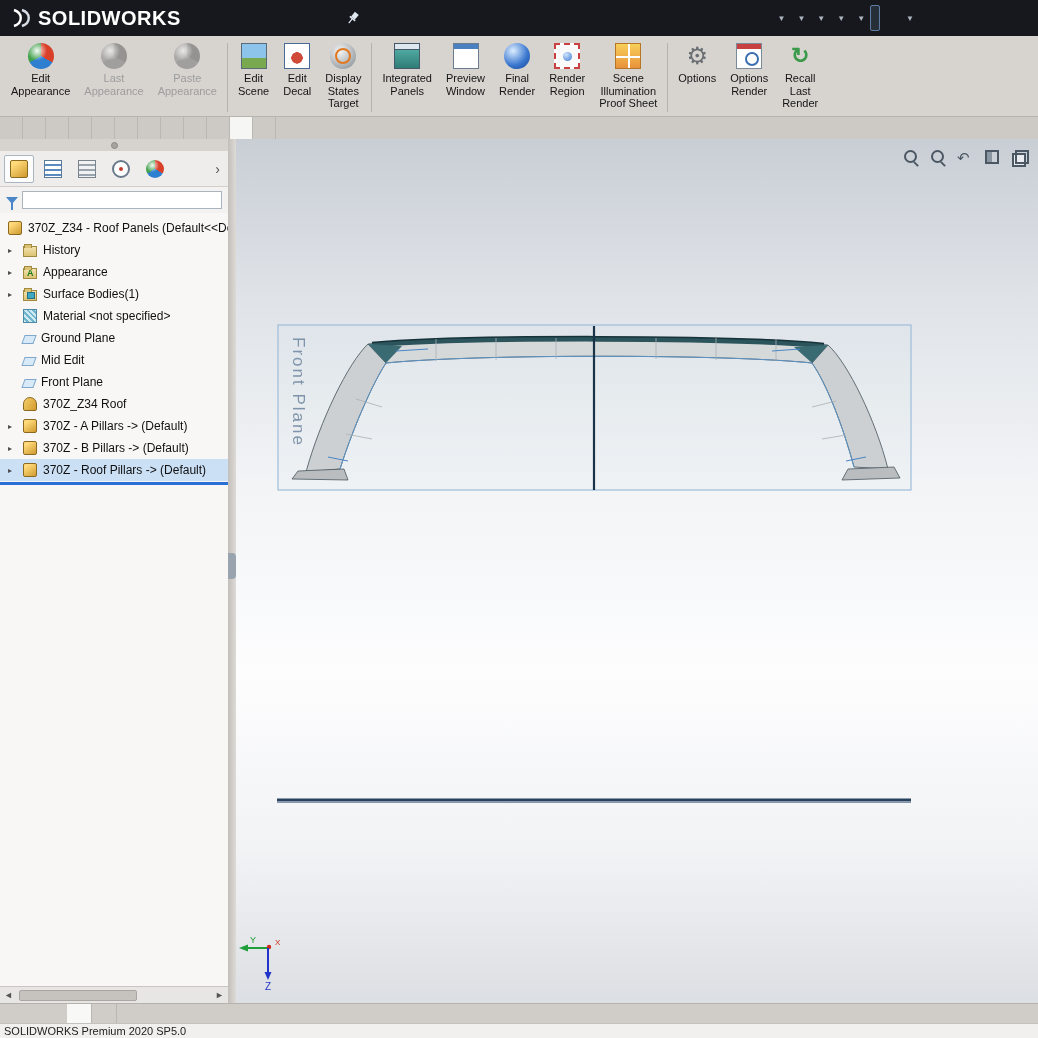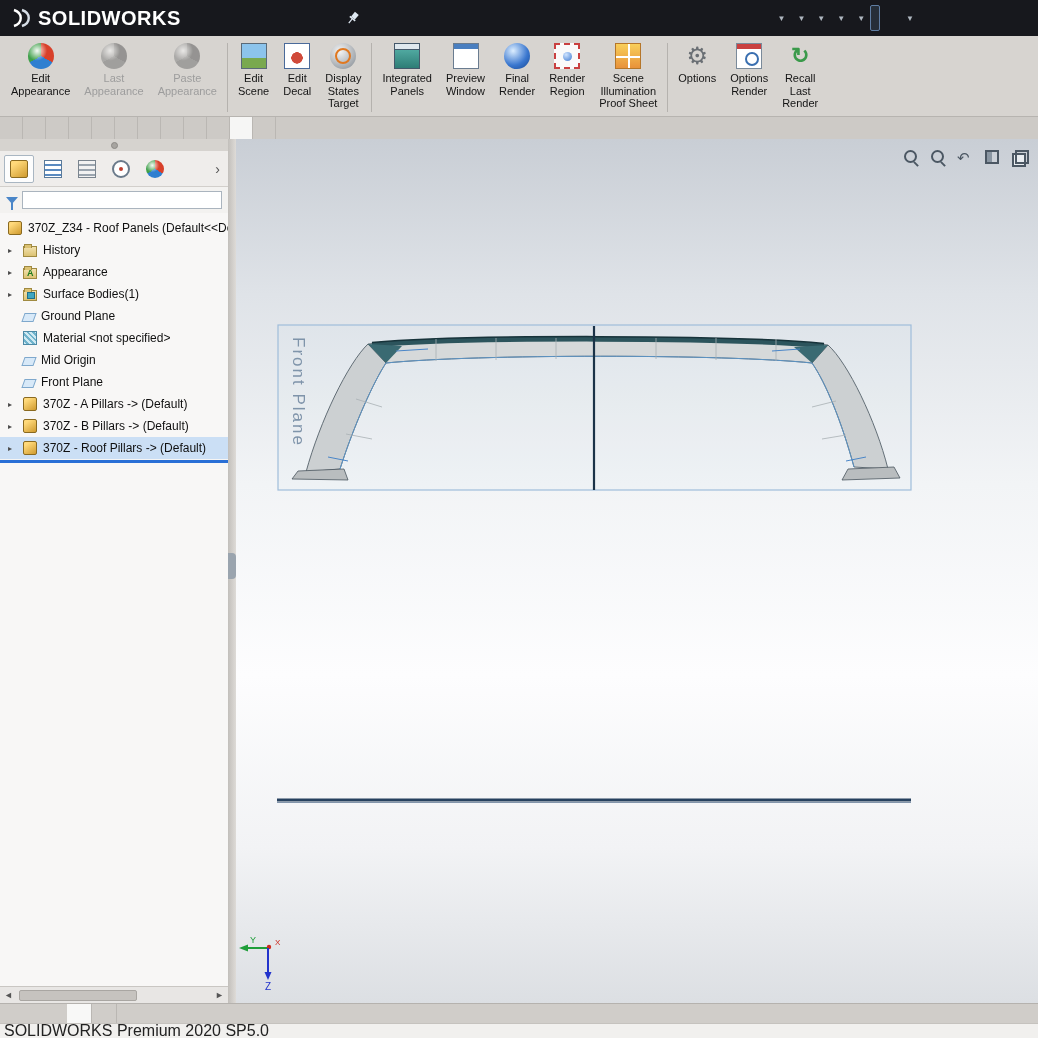--- a/index.html
+++ b/index.html
@@ -128,21 +128,21 @@
   .ic-view-orientation::before { content:""; position:absolute; left:1px; top:4px; width:10px; height:10px; border:2px solid #4b5763; background:#e8ecf0; }
   .ic-view-orientation::after { content:""; position:absolute; left:4px; top:1px; width:10px; height:10px; border:2px solid #4b5763; }
   .scene { position:absolute; left:0; top:0; width:802px; height:864px; }
 
   
   .bottom-tabs { position:absolute; left:0; top:1003px; width:1038px; height:20px; background:#d0cdc9; border-top:1px solid #b5b2ae; display:flex; align-items:stretch; }
   .bnav { display:flex; align-items:center; padding:0 2px; gap:1px; }
   .bnav-btn { width:15px; text-align:center; font-size:8px; color:#555; }
   .btab { padding:0 12px; font-size:12px; line-height:19px; color:#222; border-right:1px solid #bab7b3; }
   .btab.active { background:#f8f8f7; font-weight:bold; }
-  .statusbar { position:absolute; left:0; top:1023px; width:1038px; height:15px; background:#f1f0ee; border-top:1px solid #c5c2be; font-size:16px; color:#222; line-height:14px; padding-left:4px; }
+  .statusbar { position:absolute; left:0; top:1023px; width:1038px; height:15px; background:#f1f0ee; border-top:1px solid #c5c2be; font-size:11px; color:#222; line-height:14px; padding-left:4px; }
 </style>
 </head>
 <body>
 
 <header class="titlebar">
   <div class="brand">
     <svg width="22" height="20" viewBox="0 0 22 20">
       <path d="M4,18 C13,15 13,5 4,2" stroke="#ffffff" stroke-width="2.4" fill="none"></path>
       <path d="M12,18 C21,15 21,5 12,2" stroke="#d6dde6" stroke-width="2.4" fill="none"></path>
     </svg>
@@ -347,37 +347,42 @@
     <span class="ticon ic-annotations-folder"></span>
     <span class="tlabel">Appearance</span>
   </div>
         <div class="trow lvl1">
     <span class="expander">▸</span>
     <span class="ticon ic-surface-bodies-folder"></span>
     <span class="tlabel">Surface Bodies(1)</span>
   </div>
         <div class="trow lvl1">
     <span class="expander hiddenv">▸</span>
+    <span class="ticon ic-material"></span>
+    <span class="tlabel">Material &lt;not specified&gt;</span>
+  </div>
+        <div class="trow lvl1">
+    <span class="expander hiddenv">▸</span>
     <span class="ticon ic-plane"></span>
     <span class="tlabel">Ground Plane</span>
   </div>
         <div class="trow lvl1">
     <span class="expander hiddenv">▸</span>
-    <span class="ticon ic-material"></span>
-    <span class="tlabel">Material &lt;not specified&gt;</span>
-  </div>
-        <div class="trow lvl1">
-    <span class="expander hiddenv">▸</span>
     <span class="ticon ic-plane"></span>
-    <span class="tlabel">Mid Origin</span>
+    <span class="tlabel">Mid Edit</span>
   </div>
         <div class="trow lvl1">
     <span class="expander hiddenv">▸</span>
     <span class="ticon ic-plane"></span>
     <span class="tlabel">Front Plane</span>
+  </div>
+        <div class="trow lvl1">
+    <span class="expander hiddenv">▸</span>
+    <span class="ticon ic-roof-surface"></span>
+    <span class="tlabel">370Z_Z34 Roof</span>
   </div>
         <div class="trow lvl1">
     <span class="expander">▸</span>
     <span class="ticon ic-part-ref"></span>
     <span class="tlabel">370Z - A Pillars -&gt; (Default)</span>
   </div>
         <div class="trow lvl1">
     <span class="expander">▸</span>
     <span class="ticon ic-part-ref"></span>
     <span class="tlabel">370Z - B Pillars -&gt; (Default)</span>

